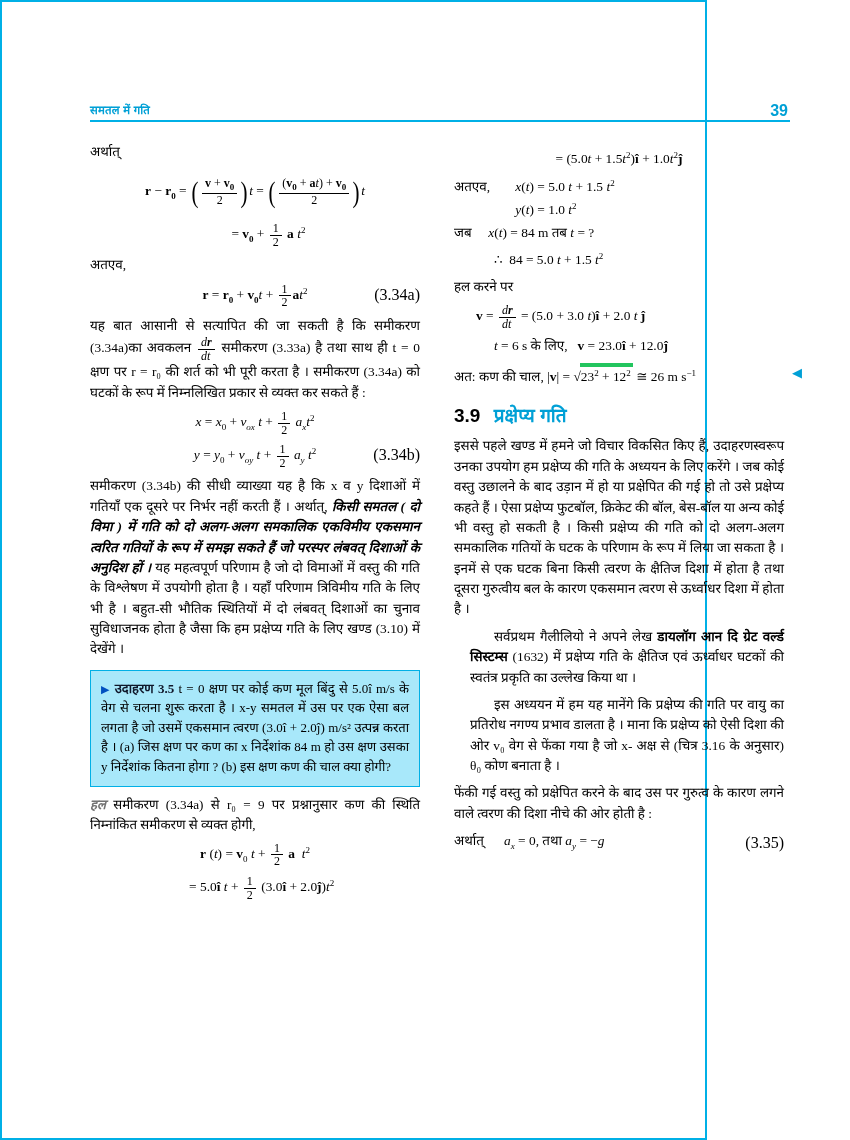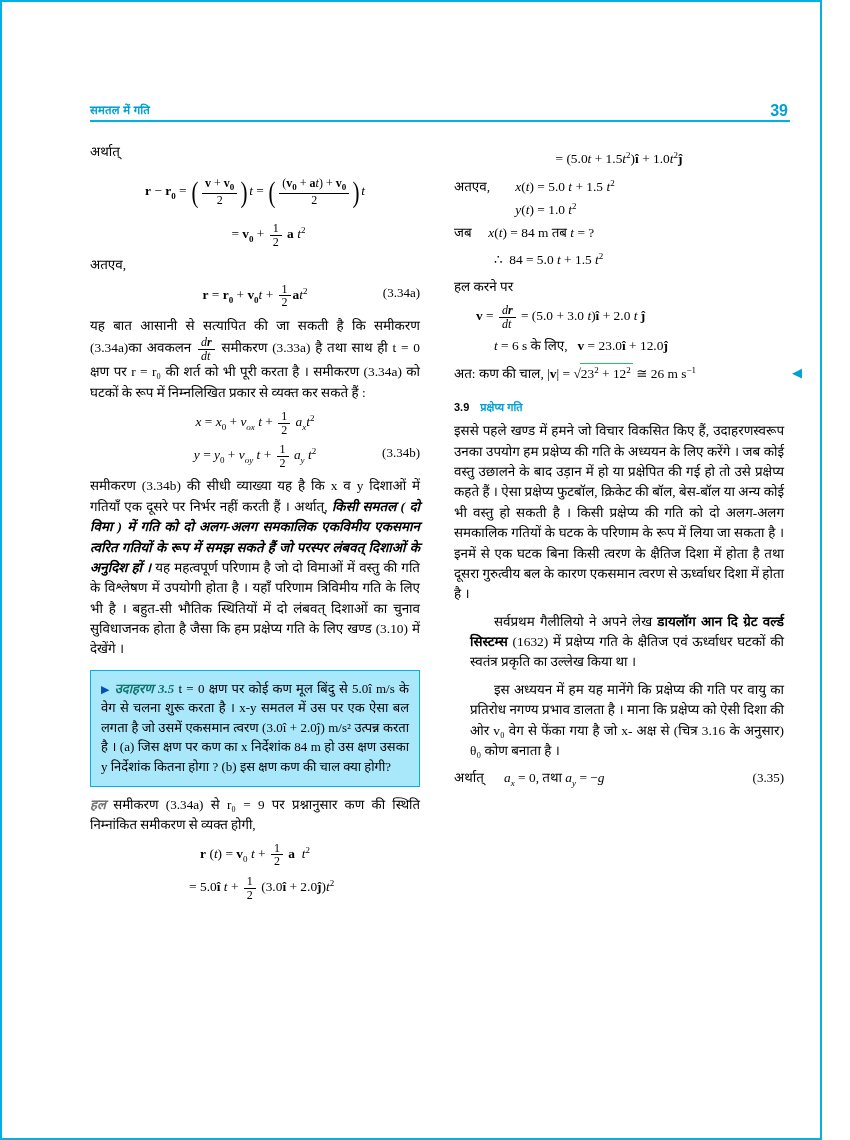--- a/index.html
+++ b/index.html
@@ -11,21 +11,21 @@
     height: 1140px;
     background: #ffffff;
     font-family: "Liberation Serif", serif;
     color: #000000;
     position: relative;
     overflow: hidden;
   }
   .page {
     position: absolute;
     left: 0; top: 0;
-    width: 822px;
+    width: 707px;
     height: 1140px;
     box-sizing: border-box;
     border: 2px solid #00b0e6;
   }
   .header {
     position: absolute;
     left: 58px;
     top: 100px;
     width: 734px;
     height: 22px;
@@ -77,21 +77,21 @@
     position: relative;
   }
   .eq-left {
     text-align: left;
     margin: 6px 0;
     padding-left: 40px;
   }
   .eq-num {
     position: absolute;
     right: 0;
-    font-size: 13px;
+    font-size: 16px;
   }
   .ital { font-style: italic; }
   .bold { font-weight: bold; }
   .bi { font-weight: bold; font-style: italic; }
   .vec { font-weight: bold; }
   sub { font-size: 9px; }
   sup { font-size: 9px; }
   .frac {
     display: inline-block;
     vertical-align: middle;
@@ -103,58 +103,57 @@
   .frac .den { display: block; border-top: 1px solid #000; padding: 0 3px; }
   .paren-big {
     display: inline-block;
     font-size: 30px;
     vertical-align: middle;
     font-weight: 300;
     transform: scaleX(.7);
   }
   .sqrt-box {
     display: inline-block;
-    border-top: 1px solid #22c55e;
+    border-top: 4px solid #22c55e;
     padding: 0 2px 0 1px;
     margin-left: -1px;
   }
   .example-box {
     margin-top: 10px;
     border: 1.3px solid #00b0e6;
     background: #a8e8fa;
     padding: 8px 10px 10px 10px;
     font-size: 13px;
     line-height: 1.5;
     text-align: justify;
     color: #000;
   }
   .example-box .etitle {
     font-weight: bold;
-    font-style: italic;
-    color: #0f766e;
+    color: #0f172a;
   }
   .tri {
     color: #0050c0;
     font-size: 11px;
   }
   .sol-label {
     font-weight: bold;
     font-style: italic;
     color: #737373;
   }
   .solution {
     margin-top: 8px;
     font-size: 13.2px;
     line-height: 1.5;
   }
   .sec-head {
     margin-top: 14px;
     margin-bottom: 6px;
     font-family: "Liberation Sans", sans-serif;
-    font-size: 11px;
+    font-size: 19px;
     font-weight: bold;
   }
   .sec-num { color: #000; }
   .sec-title { color: #00a0d6; margin-left: 8px; }
   .arrow-mark {
     position: absolute;
     right: -18px;
     color: #00a0d6;
     font-size: 13px;
   }
@@ -294,20 +293,21 @@
     <p>इससे पहले खण्ड में हमने जो विचार विकसित किए हैं, उदाहरणस्वरूप उनका उपयोग हम प्रक्षेप्य की गति के अध्ययन के लिए करेंगे । जब कोई वस्तु उछालने के बाद उड़ान में हो या प्रक्षेपित की गई हो तो उसे प्रक्षेप्य कहते हैं । ऐसा प्रक्षेप्य फुटबॉल, क्रिकेट की बॉल, बेस-बॉल या अन्य कोई भी वस्तु हो सकती है । किसी प्रक्षेप्य की गति को दो अलग-अलग समकालिक गतियों के घटक के परिणाम के रूप में लिया जा सकता है । इनमें से एक घटक बिना किसी त्वरण के क्षैतिज दिशा में होता है तथा दूसरा गुरुत्वीय बल के कारण एकसमान त्वरण से ऊर्ध्वाधर दिशा में होता है ।</p>
 
     <p class="indent">
       <span>सर्वप्रथम गैलीलियो ने अपने लेख</span>
       <span class="bold">डायलॉग आन दि ग्रेट वर्ल्ड सिस्टम्स</span>
       <span>(1632) में प्रक्षेप्य गति के क्षैतिज एवं ऊर्ध्वाधर घटकों की स्वतंत्र प्रकृति का उल्लेख किया था ।</span>
     </p>
 
     <p class="indent">इस अध्ययन में हम यह मानेंगे कि प्रक्षेप्य की गति पर वायु का प्रतिरोध नगण्य प्रभाव डालता है । माना कि प्रक्षेप्य को ऐसी दिशा की ओर v₀ वेग से फेंका गया है जो x- अक्ष से (चित्र 3.16 के अनुसार) θ₀ कोण बनाता है ।</p>
 
+    <p>फेंकी गई वस्तु को प्रक्षेपित करने के बाद उस पर गुरुत्व के कारण लगने वाले त्वरण की दिशा नीचे की ओर होती है :</p>
 
 
     <p style="position:relative;">
       <span>अर्थात्</span>
       &nbsp;&nbsp;&nbsp;&nbsp;
       <span class="nowrap">
         <span class="ital">a<sub>x</sub></span> = 0, तथा <span class="ital">a<sub>y</sub></span> = −<span class="ital">g</span>
       </span>
       <span class="eq-num" style="top:0;">(3.35)</span>
     </p>

